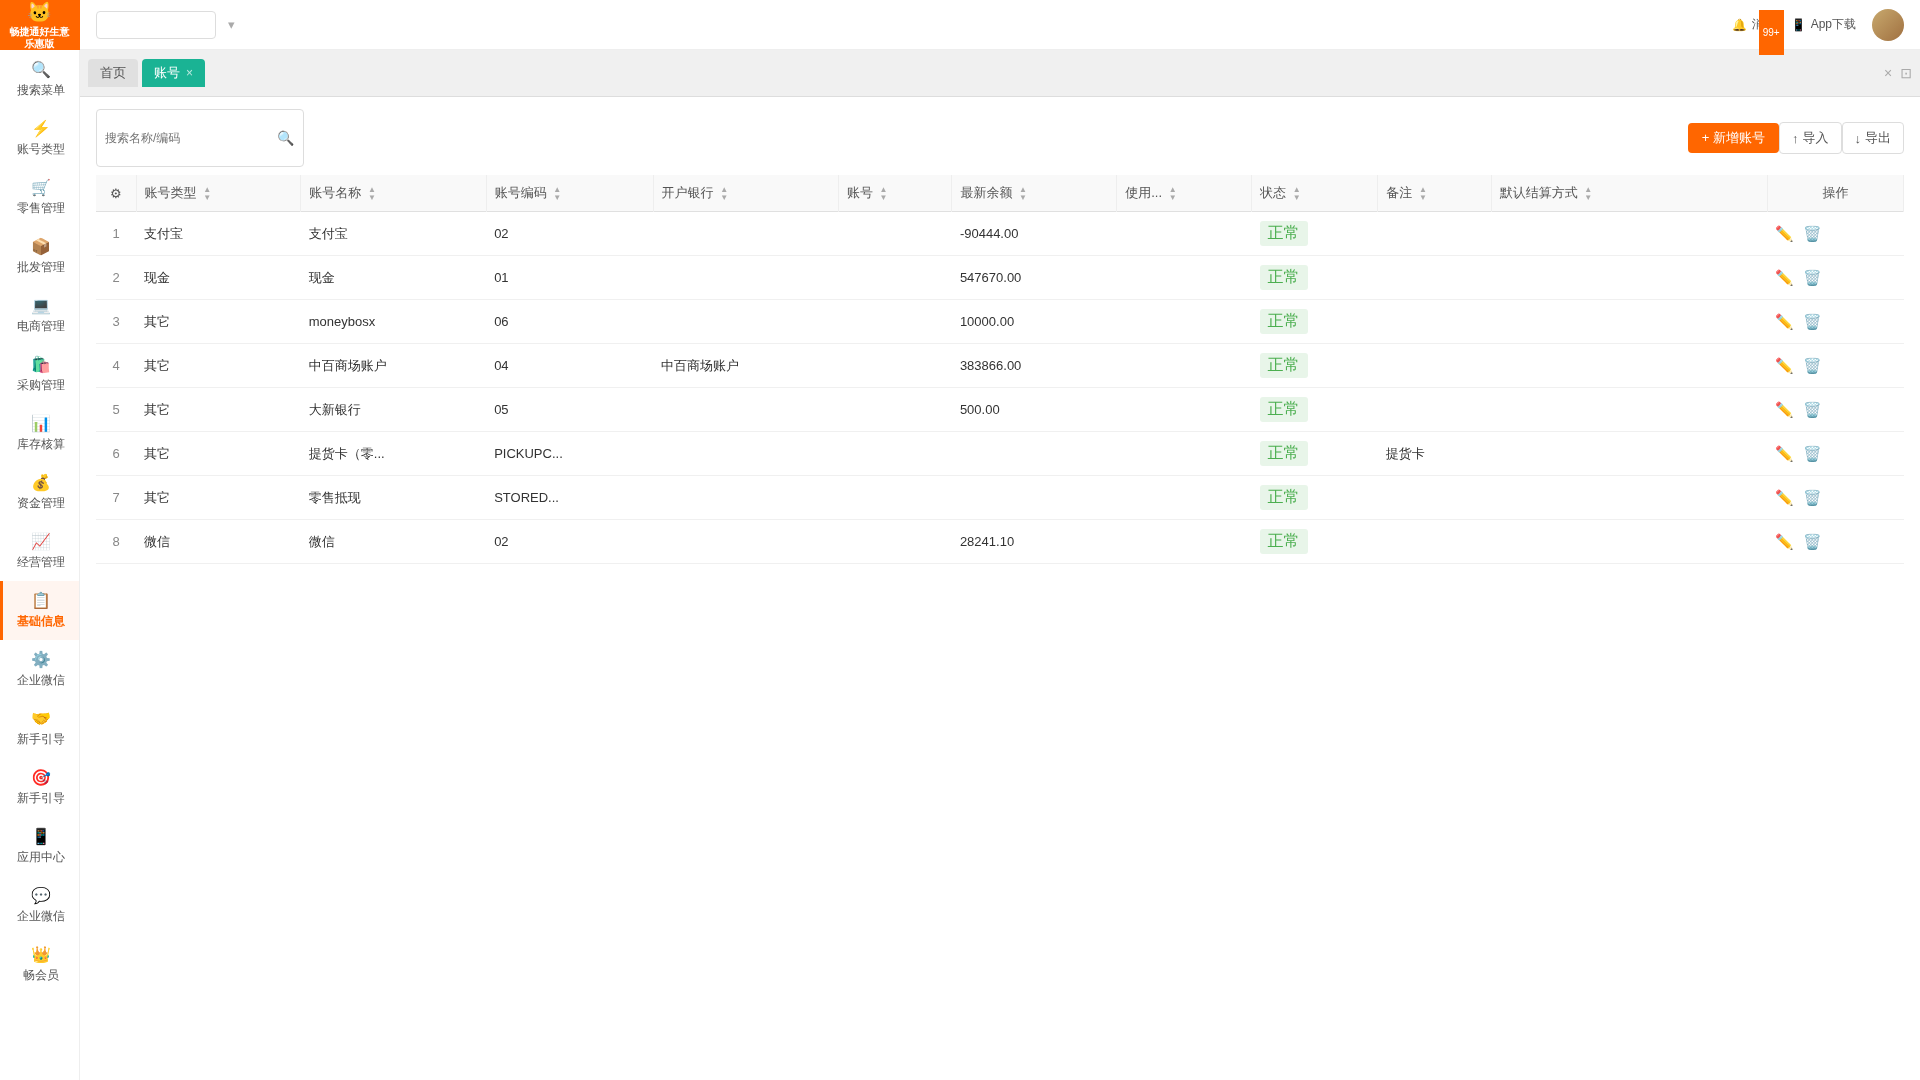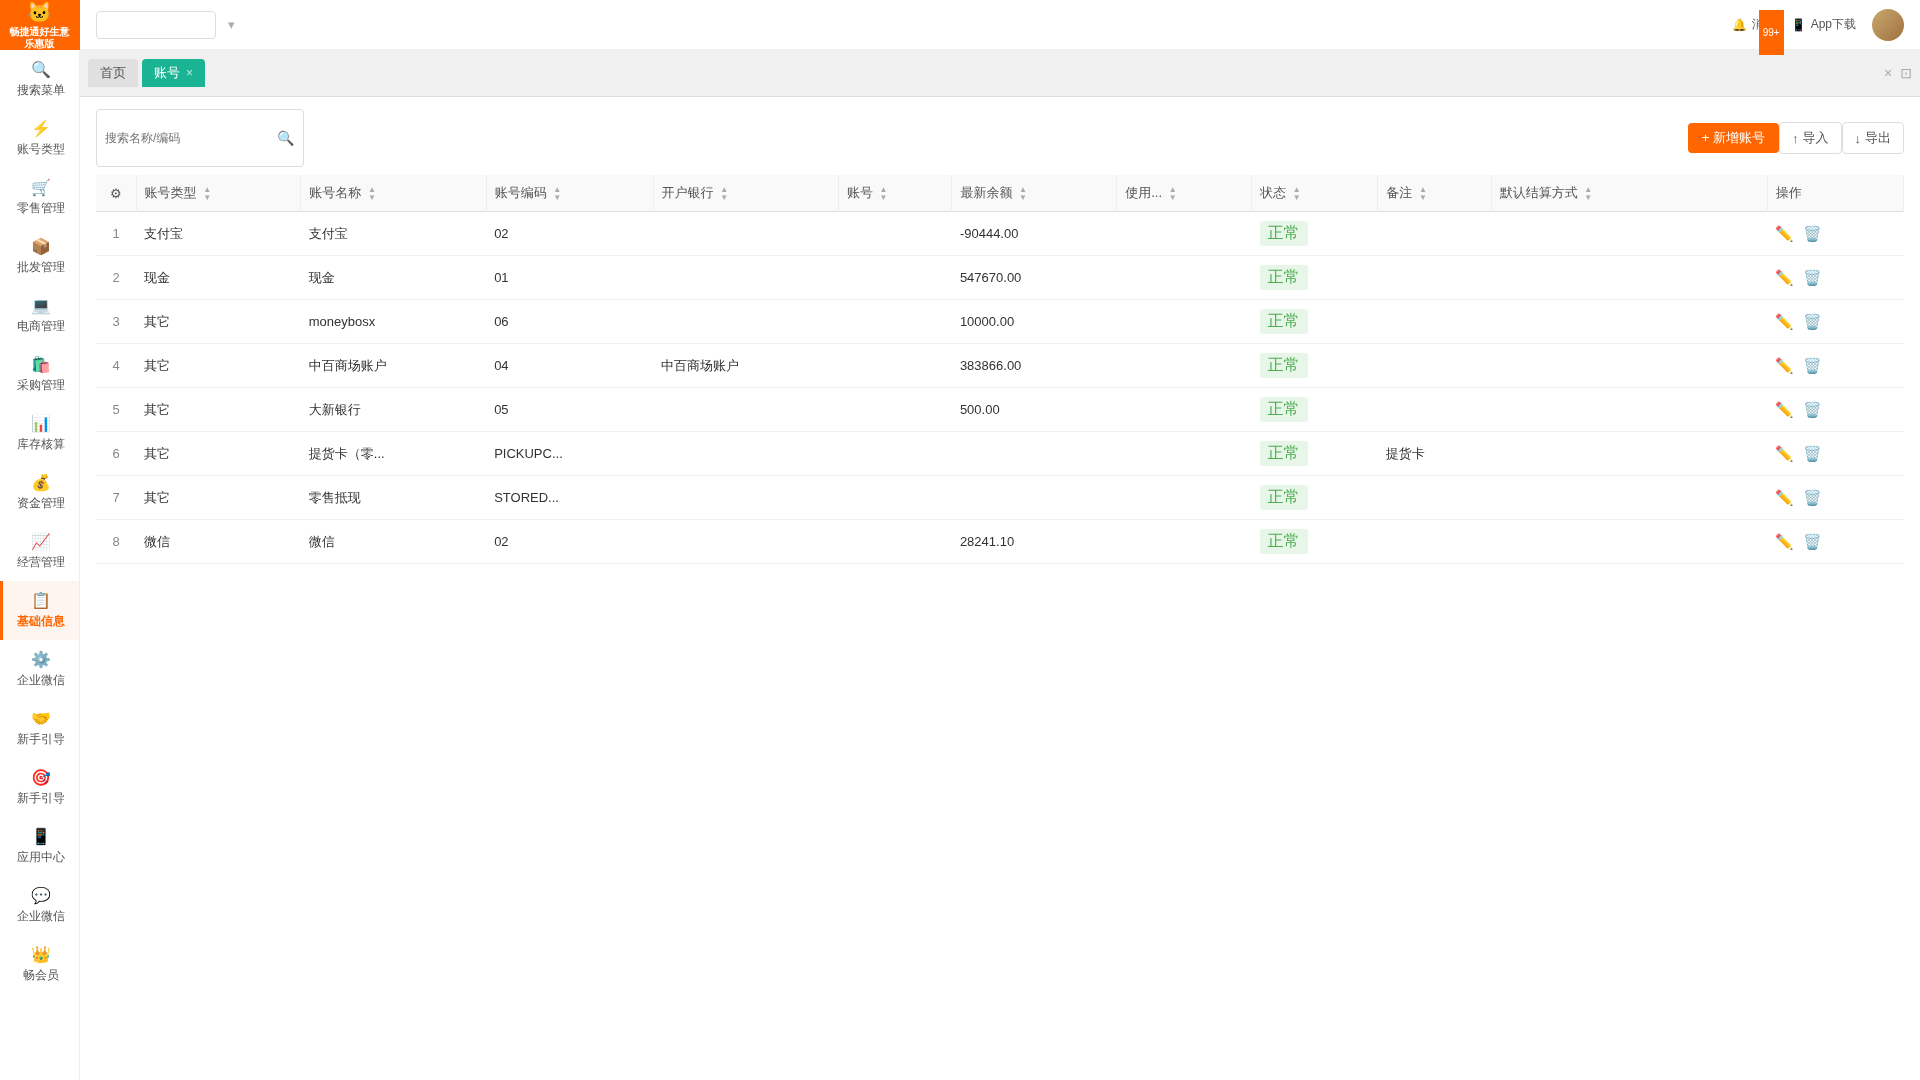--- a/index.html
+++ b/index.html
@@ -513,21 +513,21 @@
               <span class="sort-arrows">▲<br>▼</span>
             </th>
             <th>
               <span>备注</span>
               <span class="sort-arrows">▲<br>▼</span>
             </th>
             <th style="min-width:140px;">
               <span>默认结算方式</span>
               <span class="sort-arrows">▲<br>▼</span>
             </th>
-            <th style="min-width:60px;">
+            <th style="min-width:60px;text-align:center;">
               <span>操作</span>
             </th>
           </tr>
         </thead>
         <tbody id="table-body">
         <tr>
       <td>1</td>
       <td>支付宝</td>
       <td>支付宝</td>
       <td>02</td>

